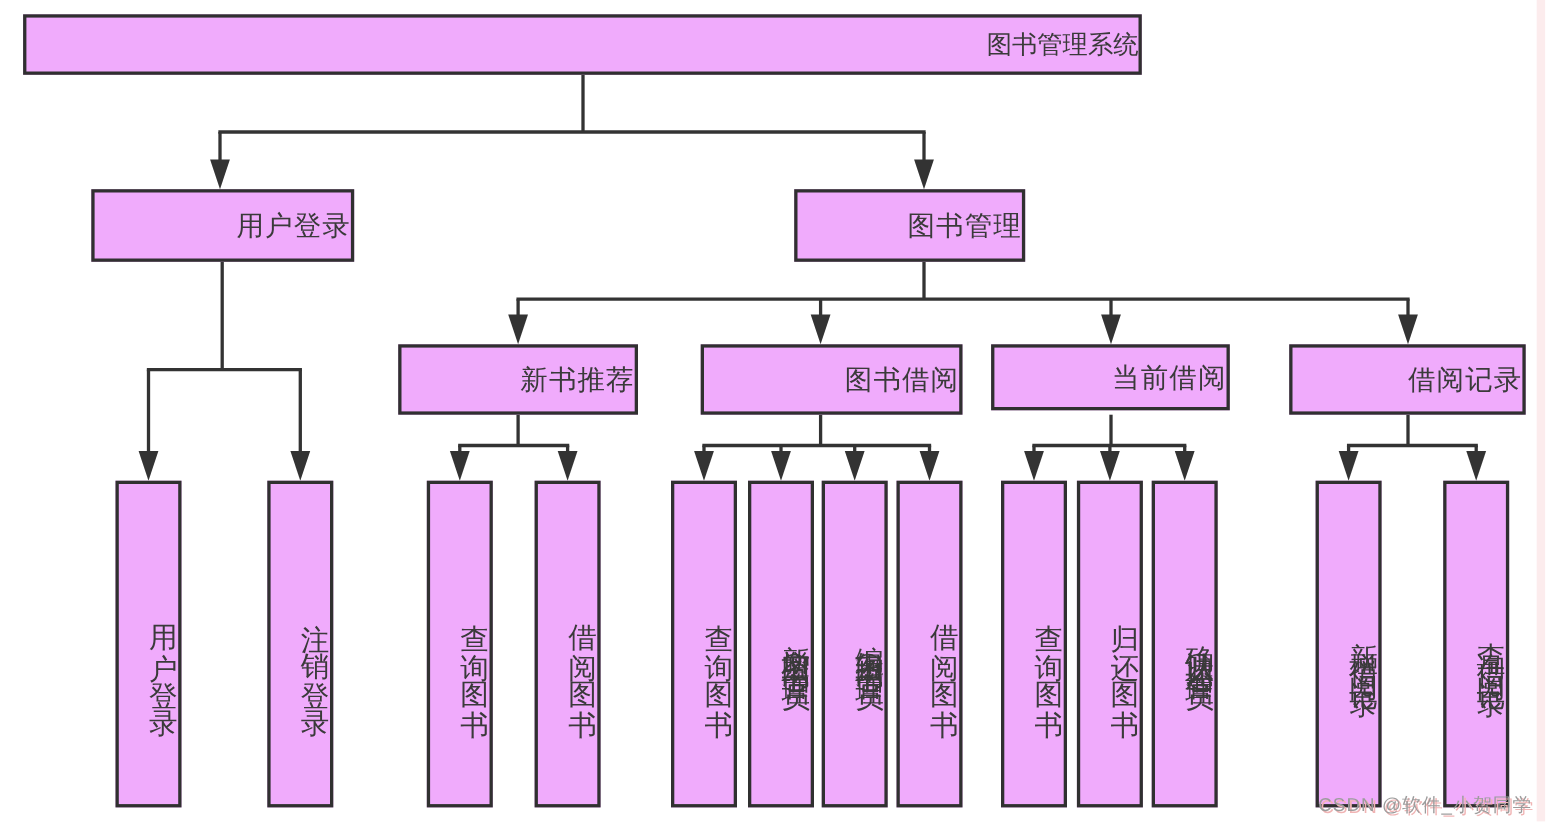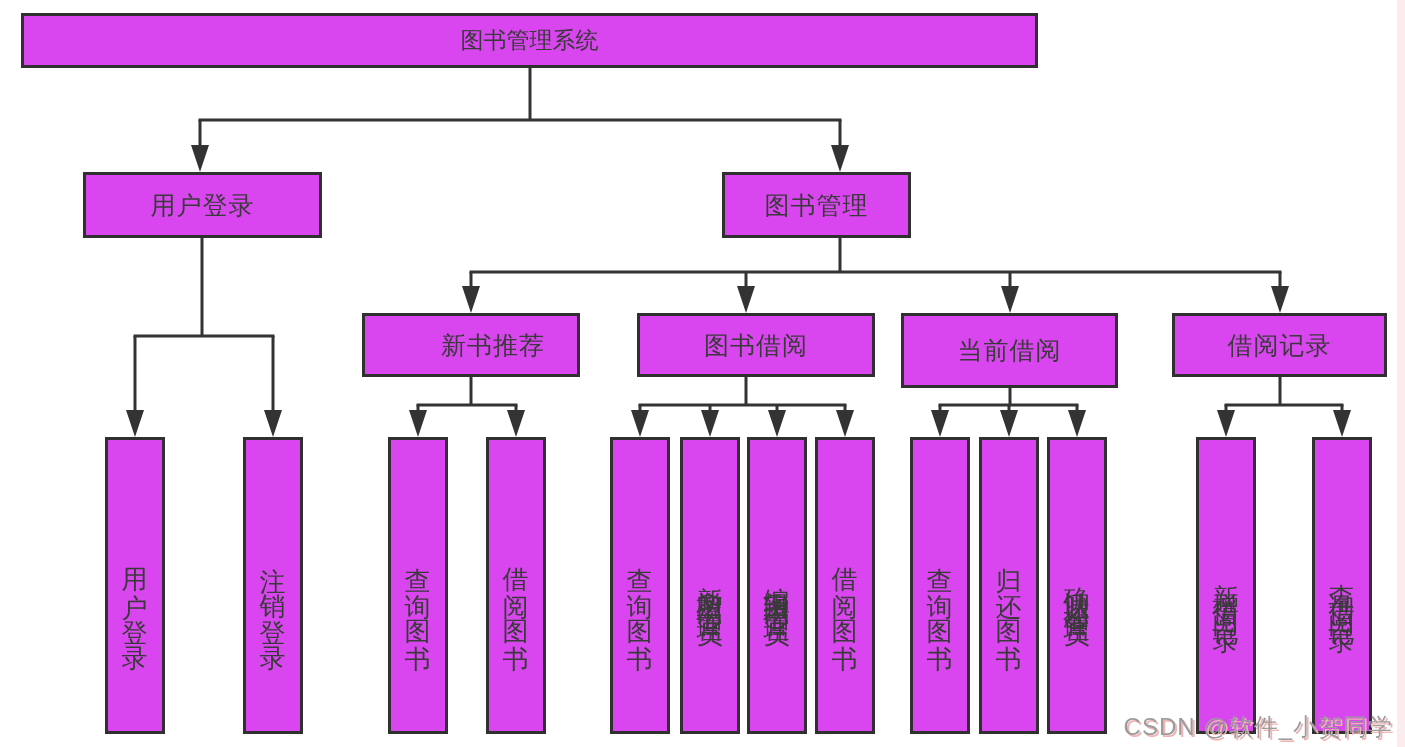--- a/index.html
+++ b/index.html
@@ -7,42 +7,42 @@
     position:relative;
     width:1405px; height:747px;
     background:#ffffff;
     font-family:"Liberation Sans","DejaVu Sans",sans-serif;
     overflow:hidden;
   }
   svg.connectors { position:absolute; left:0; top:0; z-index:1; }
   .node {
     position:absolute;
     box-sizing:border-box;
-    background:#d946ef;
+    background:#f0abfc;
     border:3px solid #303030;
     color:#3a3a3a;
-    display:flex; align-items:center; justify-content:center;
+    display:flex; align-items:center; justify-content:flex-end;
     z-index:2;
   }
   .h-node { font-size:25px; letter-spacing:1px; }
   .root-node { font-size:23px; }
   .leaf { font-size:26px; }
   .leaf .vtext {
     writing-mode:vertical-rl;
     text-orientation:mixed;
     line-height:1;
     white-space:nowrap;
   }
   .len4 .vtext { letter-spacing:26px; margin-bottom:-26px; }
   .len6 .vtext { letter-spacing:9px;  margin-bottom:-9px; }
   .len9 .vtext { letter-spacing:5px;  margin-bottom:-5px; }
   .watermark {
     position:absolute;
     right:12px; bottom:4px;
-    font-size:24px;
+    font-size:17px;
     color:#9c9c9c;
     text-shadow:2px 2px 0 #f0b4b4;
     z-index:5;
     letter-spacing:1px;
   }
   .edge-strip {
     position:absolute; right:0; top:0; bottom:0; width:8px;
     background:#fceced; z-index:4;
   }
 </style>
@@ -106,31 +106,31 @@
       <polygon points="1333,410 1351,410 1342,437" fill="#333333"></polygon>
     </svg>
 
   <div class="node root-node" style="left:21px; top:13px; width:1017px; height:55px;">
     <span>图书管理系统</span>
   </div>
 
   <div class="node h-node" style="left:83px; top:172px; width:239px; height:66px;">
     <span>用户登录</span>
   </div>
-  <div class="node h-node" style="left:722px; top:172px; width:189px; height:66px;">
+  <div class="node h-node" style="left:722px; top:172px; width:210px; height:66px;">
     <span>图书管理</span>
   </div>
 
   <div class="node h-node" style="left:362px; top:313px; width:218px; height:64px;padding-left:44px;">
     <span>新书推荐</span>
   </div>
   <div class="node h-node" style="left:637px; top:313px; width:238px; height:64px;">
     <span>图书借阅</span>
   </div>
-  <div class="node h-node" style="left:901px; top:313px; width:217px; height:75px;">
+  <div class="node h-node" style="left:901px; top:313px; width:217px; height:60px;">
     <span>当前借阅</span>
   </div>
   <div class="node h-node" style="left:1172px; top:313px; width:215px; height:64px;">
     <span>借阅记录</span>
   </div>
 
   <div class="node leaf len4" style="left:105px; top:437px; width:60px; height:297px;">
     <span class="vtext">用户登录</span>
   </div>
   <div class="node leaf len4" style="left:243px; top:437px; width:60px; height:297px;">

